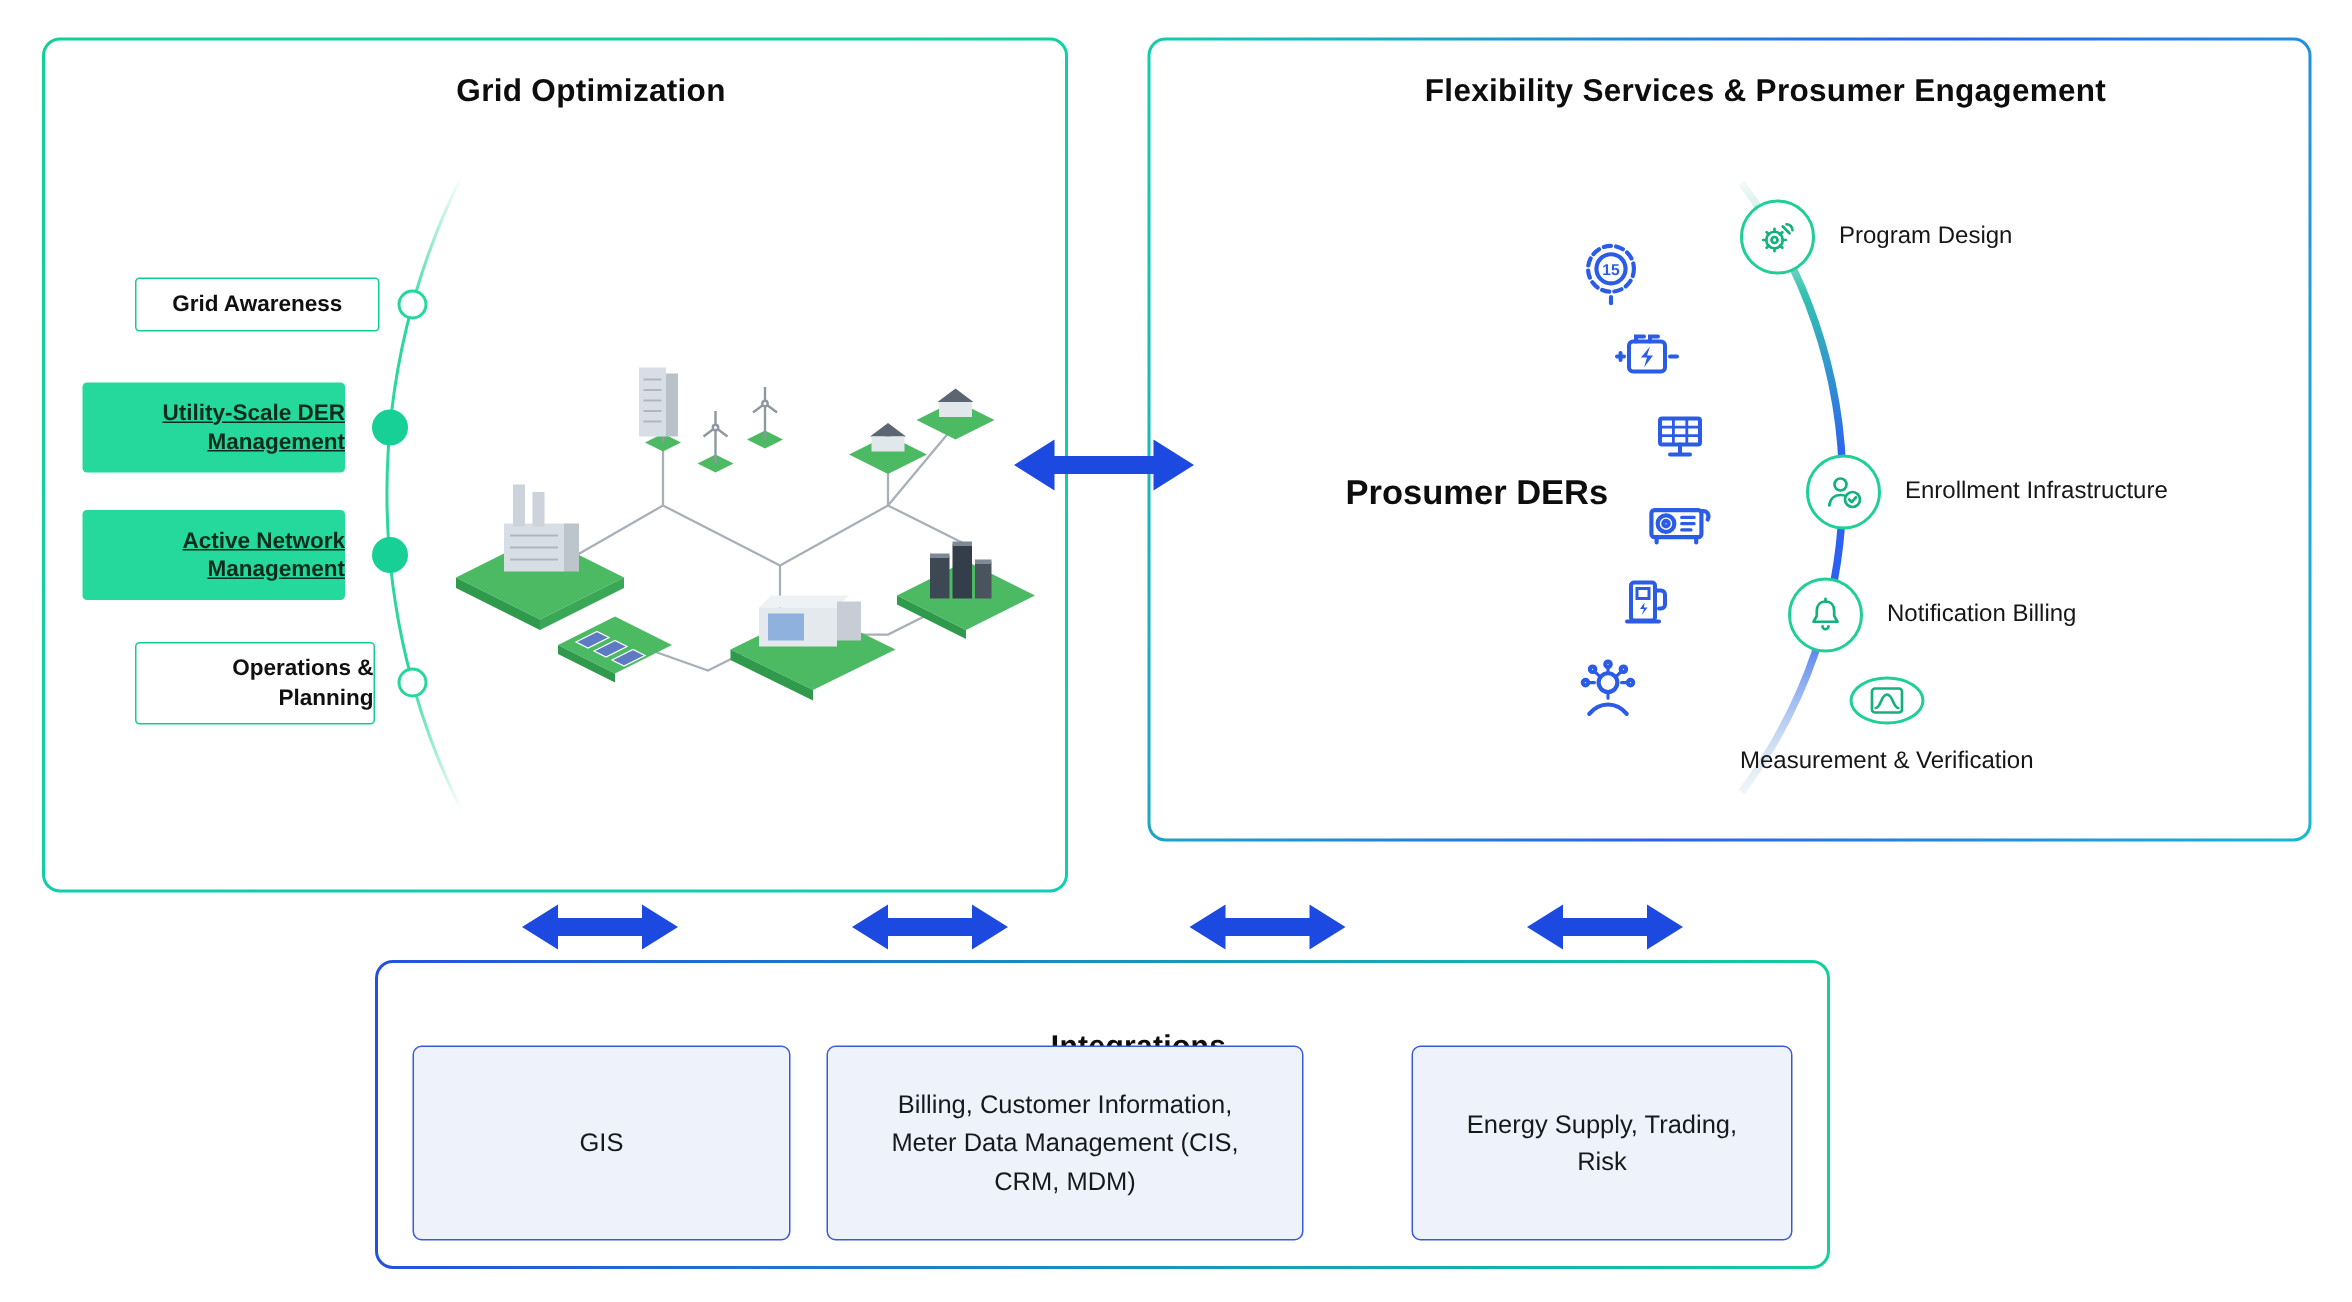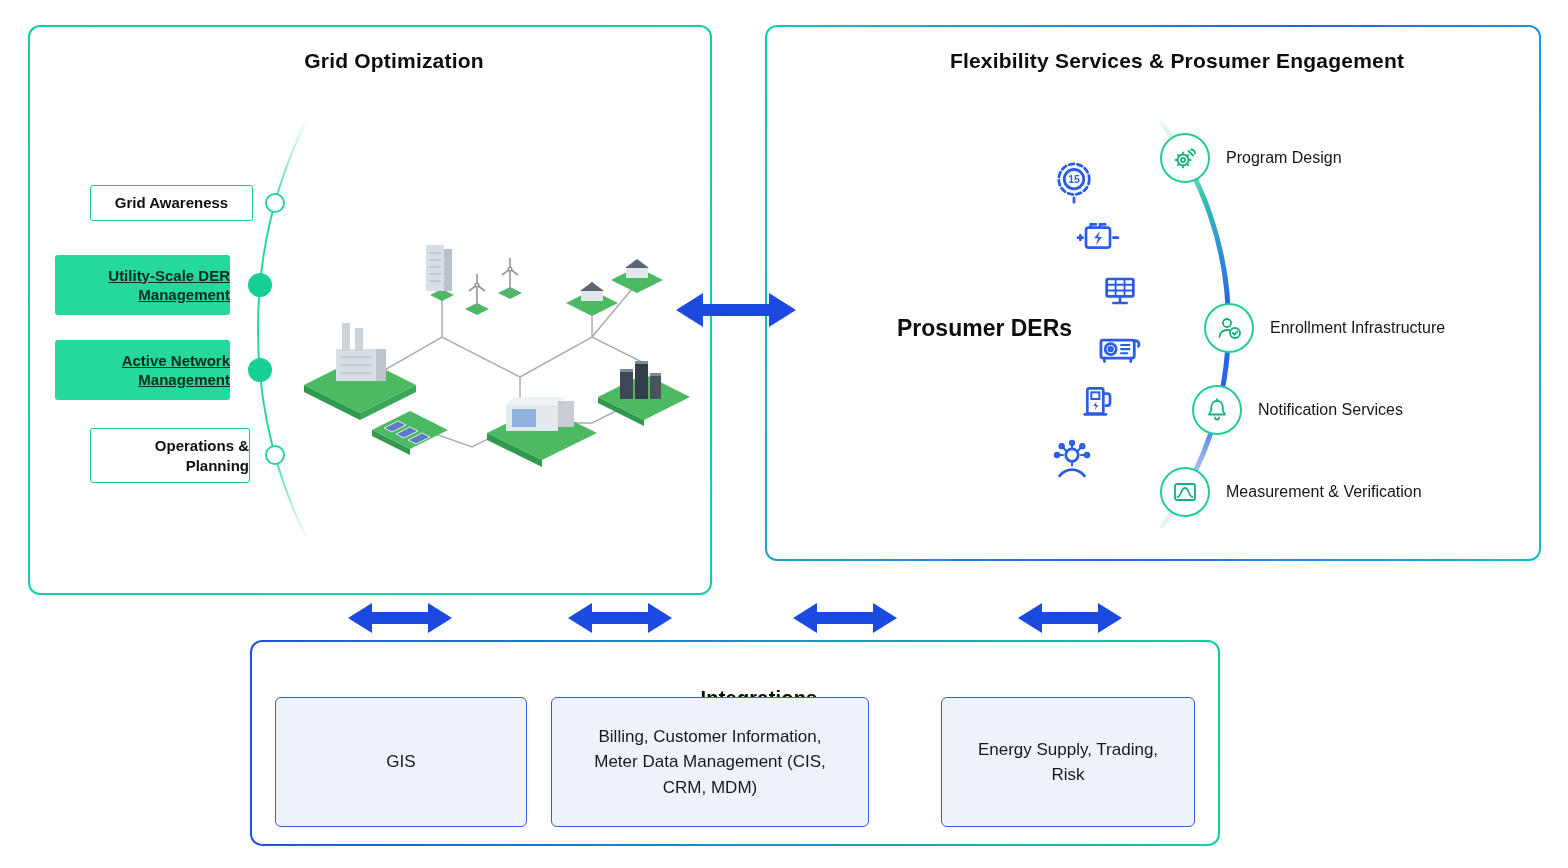--- a/index.html
+++ b/index.html
@@ -56,21 +56,21 @@
   #der-6 { left:280px; top:409px; }
 
   .service { position:absolute; display:flex; align-items:center; gap:16px; height:50px;justify-content:flex-end; }
   .snode { width:50px; height:50px; min-width:50px; border-radius:50%; background:#fff;
            border:2px solid #1fcf97; display:flex; align-items:center; justify-content:center; }
   .slabel { font-size:16px; font-weight:500; color:#161616; white-space:nowrap; }
   #svc-1 { left:393px; top:106px; }
   #svc-2 { left:427px; top:191px; }
   #svc-3 { left:437px; top:276px; }
   #svc-4 { left:425px; top:358px; }
-  #svc-5 { left:393px; top:440px; }
+  #svc-5 { left:393px; top:440px;flex-direction:column; }
 
   
   .ibox { position:absolute; top:55px; height:130px; border:1.5px solid #3a5bd9; border-radius:6px;
           background:#eef2fb; display:flex; align-items:center; justify-content:center;
           text-align:center; font-size:17px; font-weight:500; color:#17191c;
           padding:0 26px; line-height:1.5; }
   #ibox-1 { left:23px;  width:252px; }
   #ibox-2 { left:299px; width:318px; }
   #ibox-3 { left:689px; width:254px; }
 
@@ -293,21 +293,21 @@
       </div>
 
       <div class="service" id="svc-4">
         <div class="snode">
           <svg viewBox="0 0 28 28" width="28" height="28" fill="none" stroke="#14b07e" stroke-width="1.8" stroke-linecap="round" stroke-linejoin="round">
             <path d="M14 5c-3.6 0-5.8 2.6-5.8 6.2v3.4L6 18.5h16l-2.2-3.9v-3.4C19.8 7.6 17.6 5 14 5z"></path>
             <path d="M12 21.5a2 2 0 004 0"></path>
             <path d="M14 5V3.2"></path>
           </svg>
         </div>
-        <div class="slabel">Notification Services</div>
+        <div class="slabel">Notification Billing</div>
       </div>
 
       <div class="service" id="svc-5">
         <div class="snode">
           <svg viewBox="0 0 28 28" width="28" height="28" fill="none" stroke="#14b07e" stroke-width="1.8" stroke-linecap="round" stroke-linejoin="round">
             <rect x="4" y="6" width="20" height="16" rx="2"></rect>
             <path d="M6.5 19c3.5 0 3.5-9 7.5-9s4 9 7.5 9"></path>
           </svg>
         </div>
         <div class="slabel">Measurement &amp; Verification</div>

